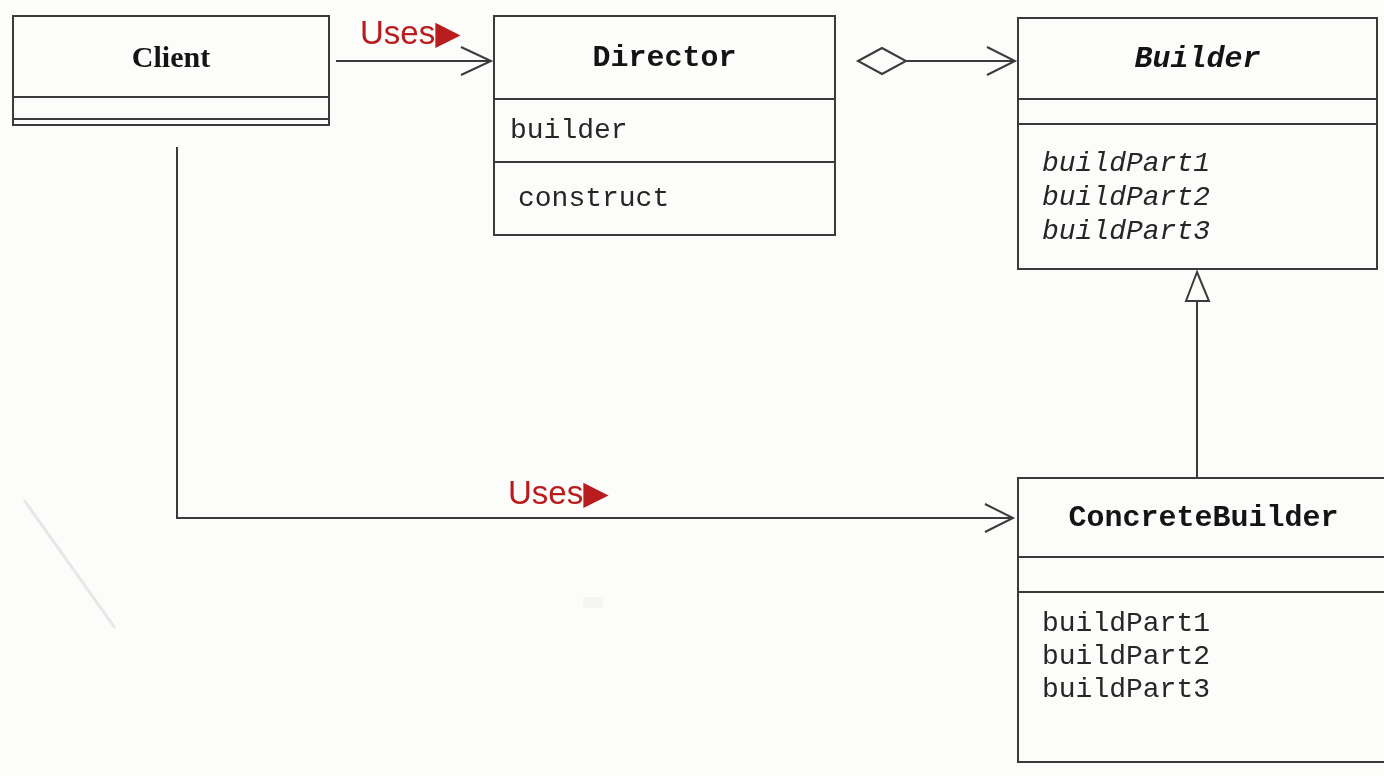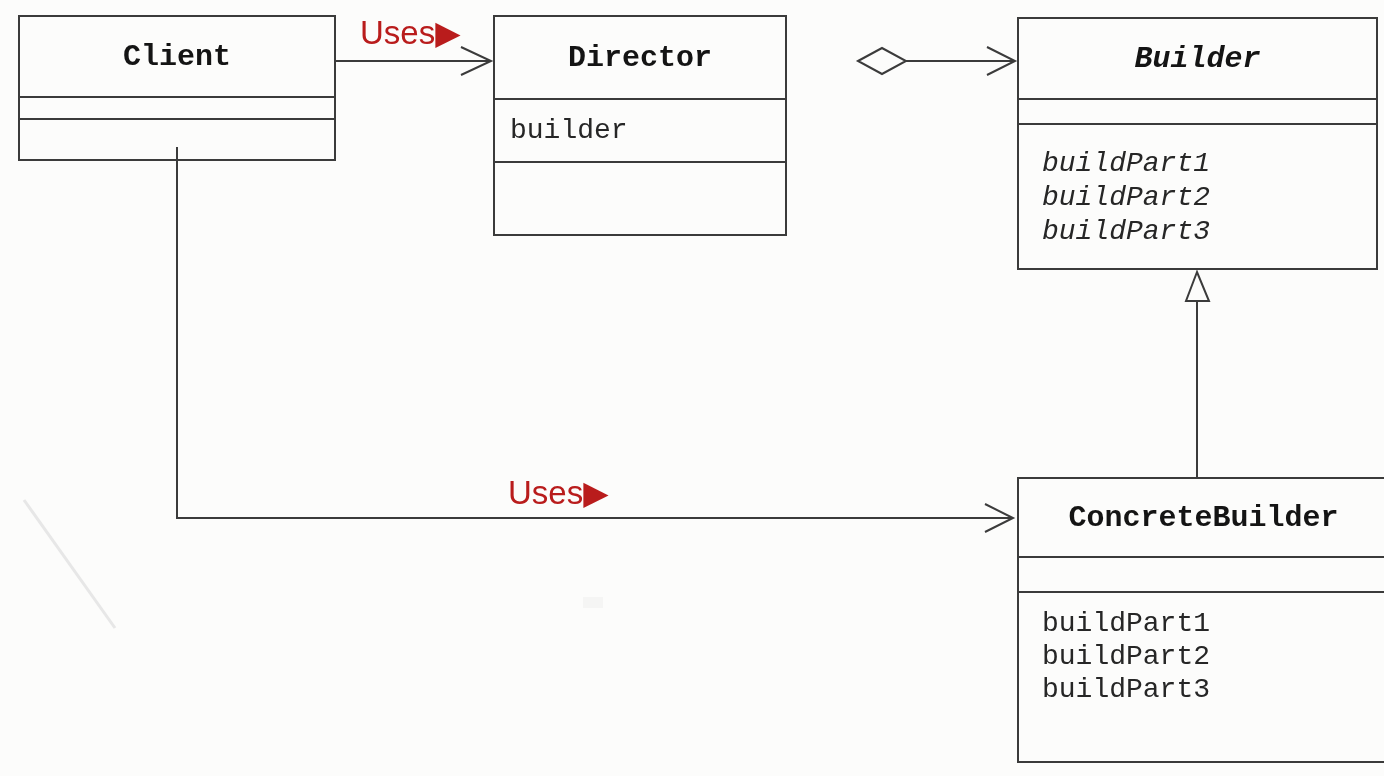--- a/index.html
+++ b/index.html
@@ -81,30 +81,33 @@
     <polygon points="858,61 882,48 906,61 882,74" fill="#fcfcfb"></polygon>
     <polyline points="987,47 1015,61 987,75"></polyline>
 
     <path d="M177,147 L177,518 L1011,518"></path>
     <polyline points="985,504 1013,518 985,532"></polyline>
 
     <line x1="1197" y1="301" x2="1197" y2="477"></line>
     <polygon points="1197,272 1186,301 1209,301" fill="#fcfcfb"></polygon>
   </svg>
 
-  <div class="uml-class" style="left:18px; top:15px; width:318px; height:146px;">
+  <div class="uml-class" style="left:12px; top:15px; width:318px; height:111px;font-family:Liberation Serif, serif;">
     <div class="uml-title" style="flex:0 0 81px;">Client</div>
     <div class="uml-sect" style="flex:0 0 22px;"></div>
     <div class="uml-sect last"></div>
   </div>
 
-  <div class="uml-class" style="left:493px; top:15px; width:294px; height:221px;">
+  <div class="uml-class" style="left:493px; top:15px; width:343px; height:221px;">
     <div class="uml-title" style="flex:0 0 83px;">Director</div>
     <div class="uml-sect attrs-center" style="flex:0 0 63px;">
       <div class="member">builder</div>
+    </div>
+    <div class="uml-sect last attrs-center">
+      <div class="member">construct</div>
     </div>
   </div>
 
   <div class="uml-class" style="left:1017px; top:17px; width:361px; height:253px;">
     <div class="uml-title italic" style="flex:0 0 81px;">Builder</div>
     <div class="uml-sect" style="flex:0 0 25px;"></div>
     <div class="uml-sect last methods-pad-builder methods-builder">
       <div class="member italic">buildPart1</div>
       <div class="member italic">buildPart2</div>
       <div class="member italic">buildPart3</div>

